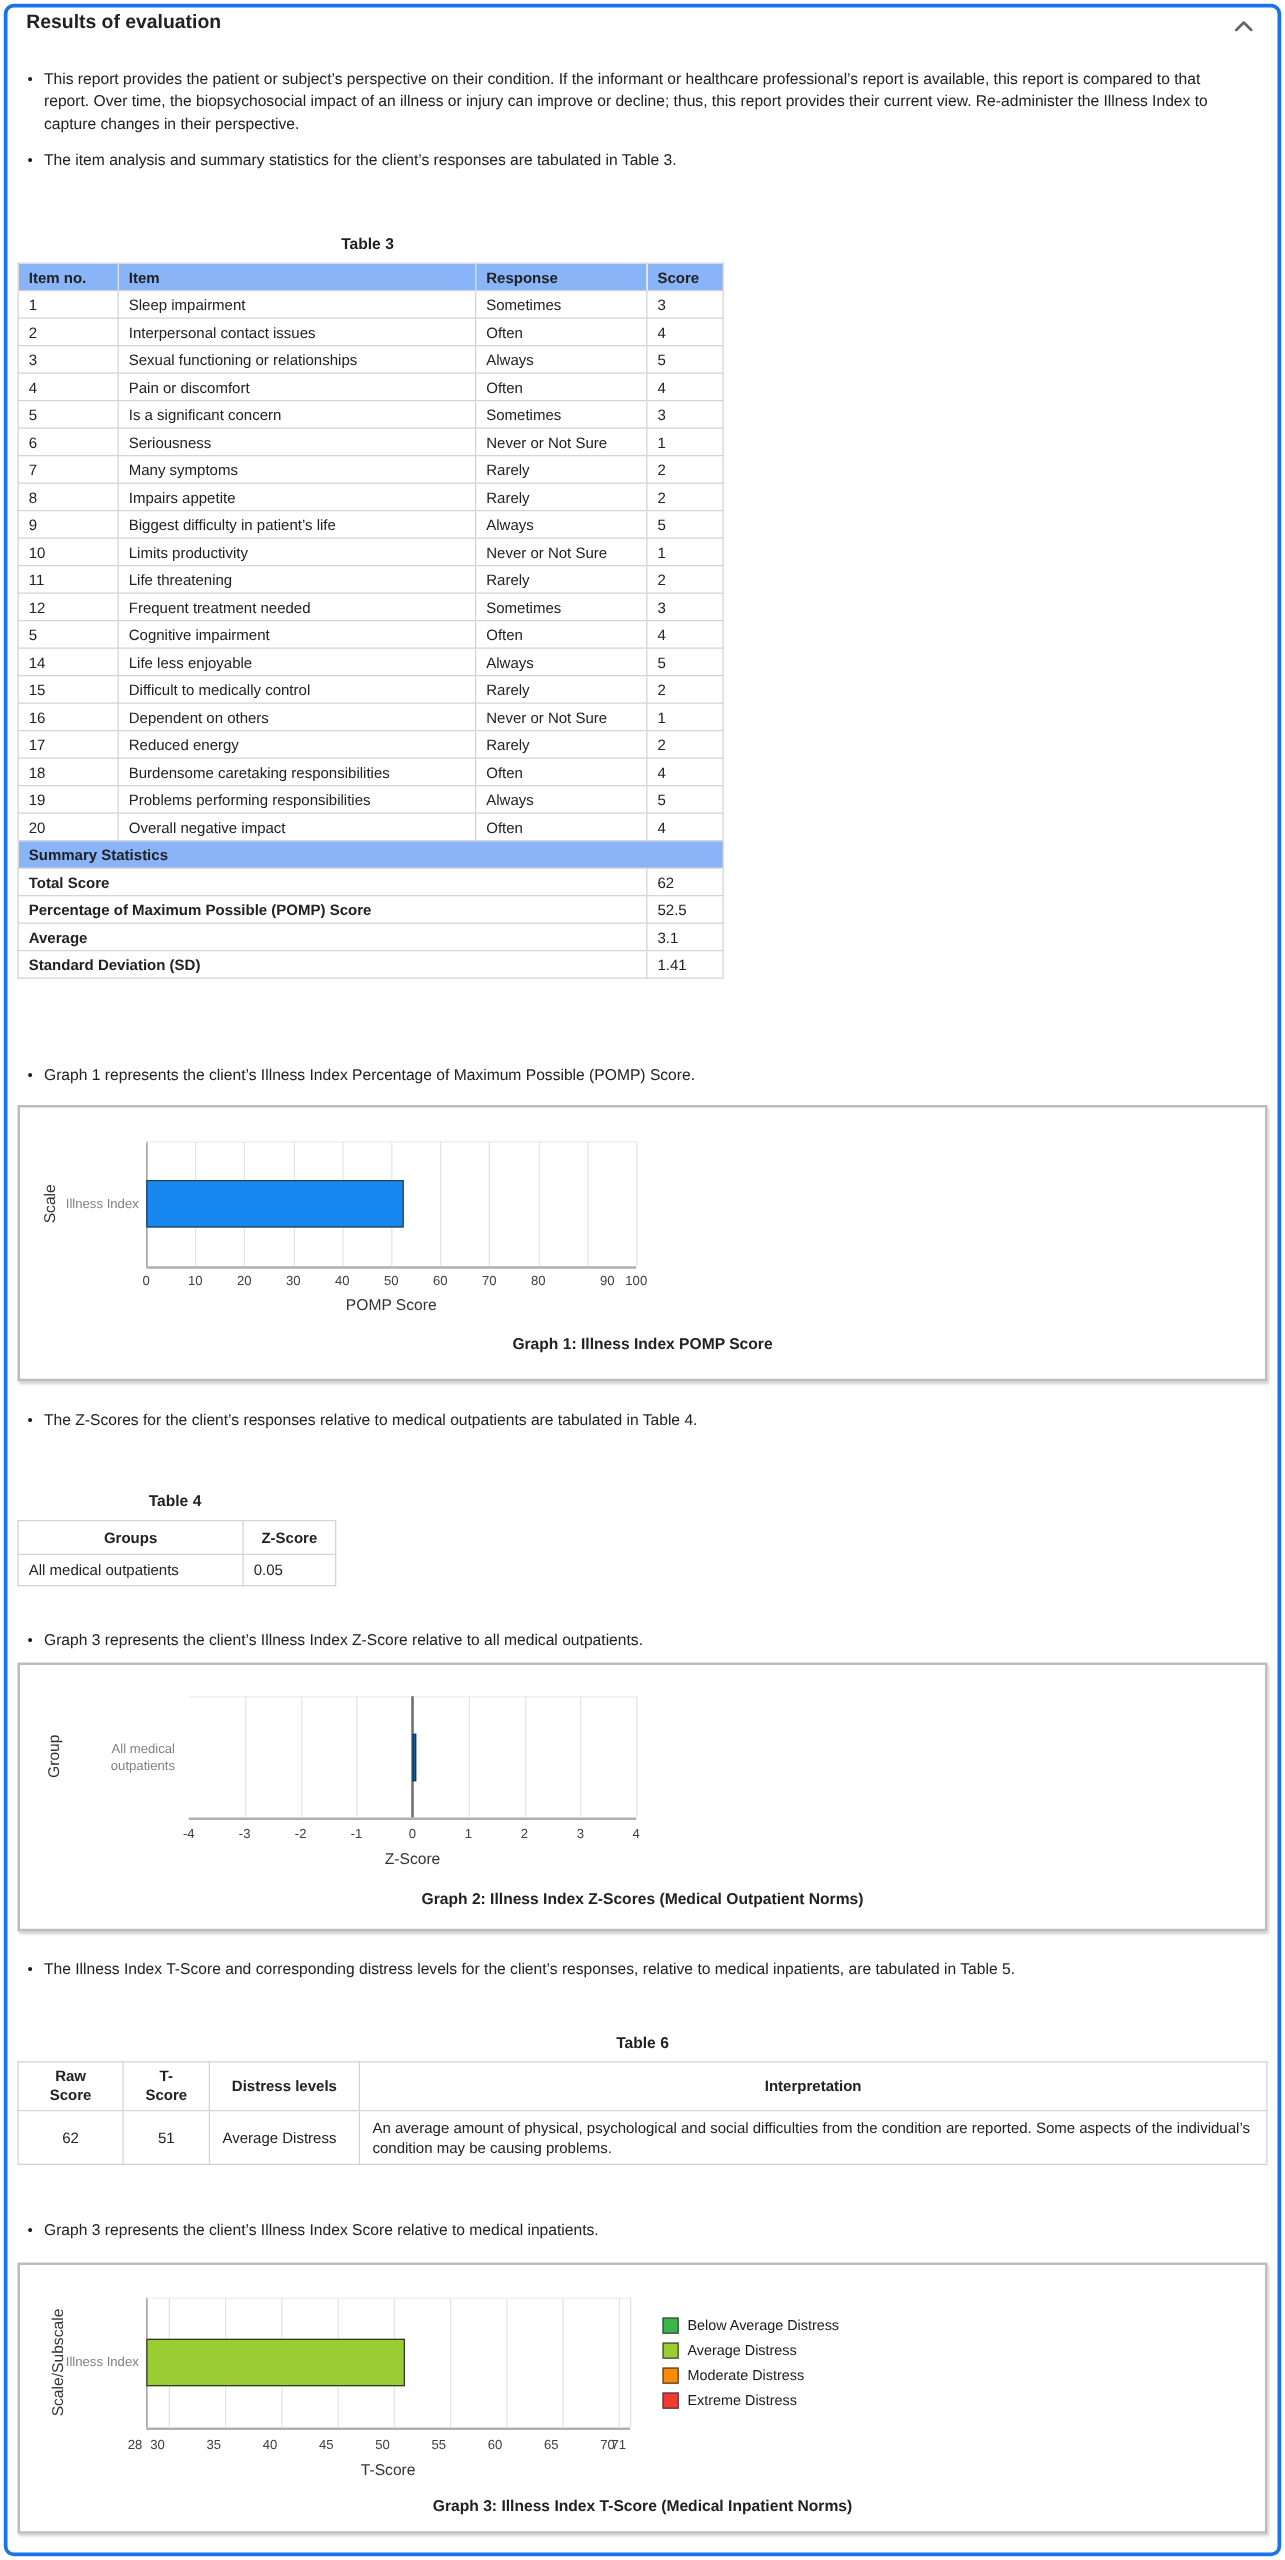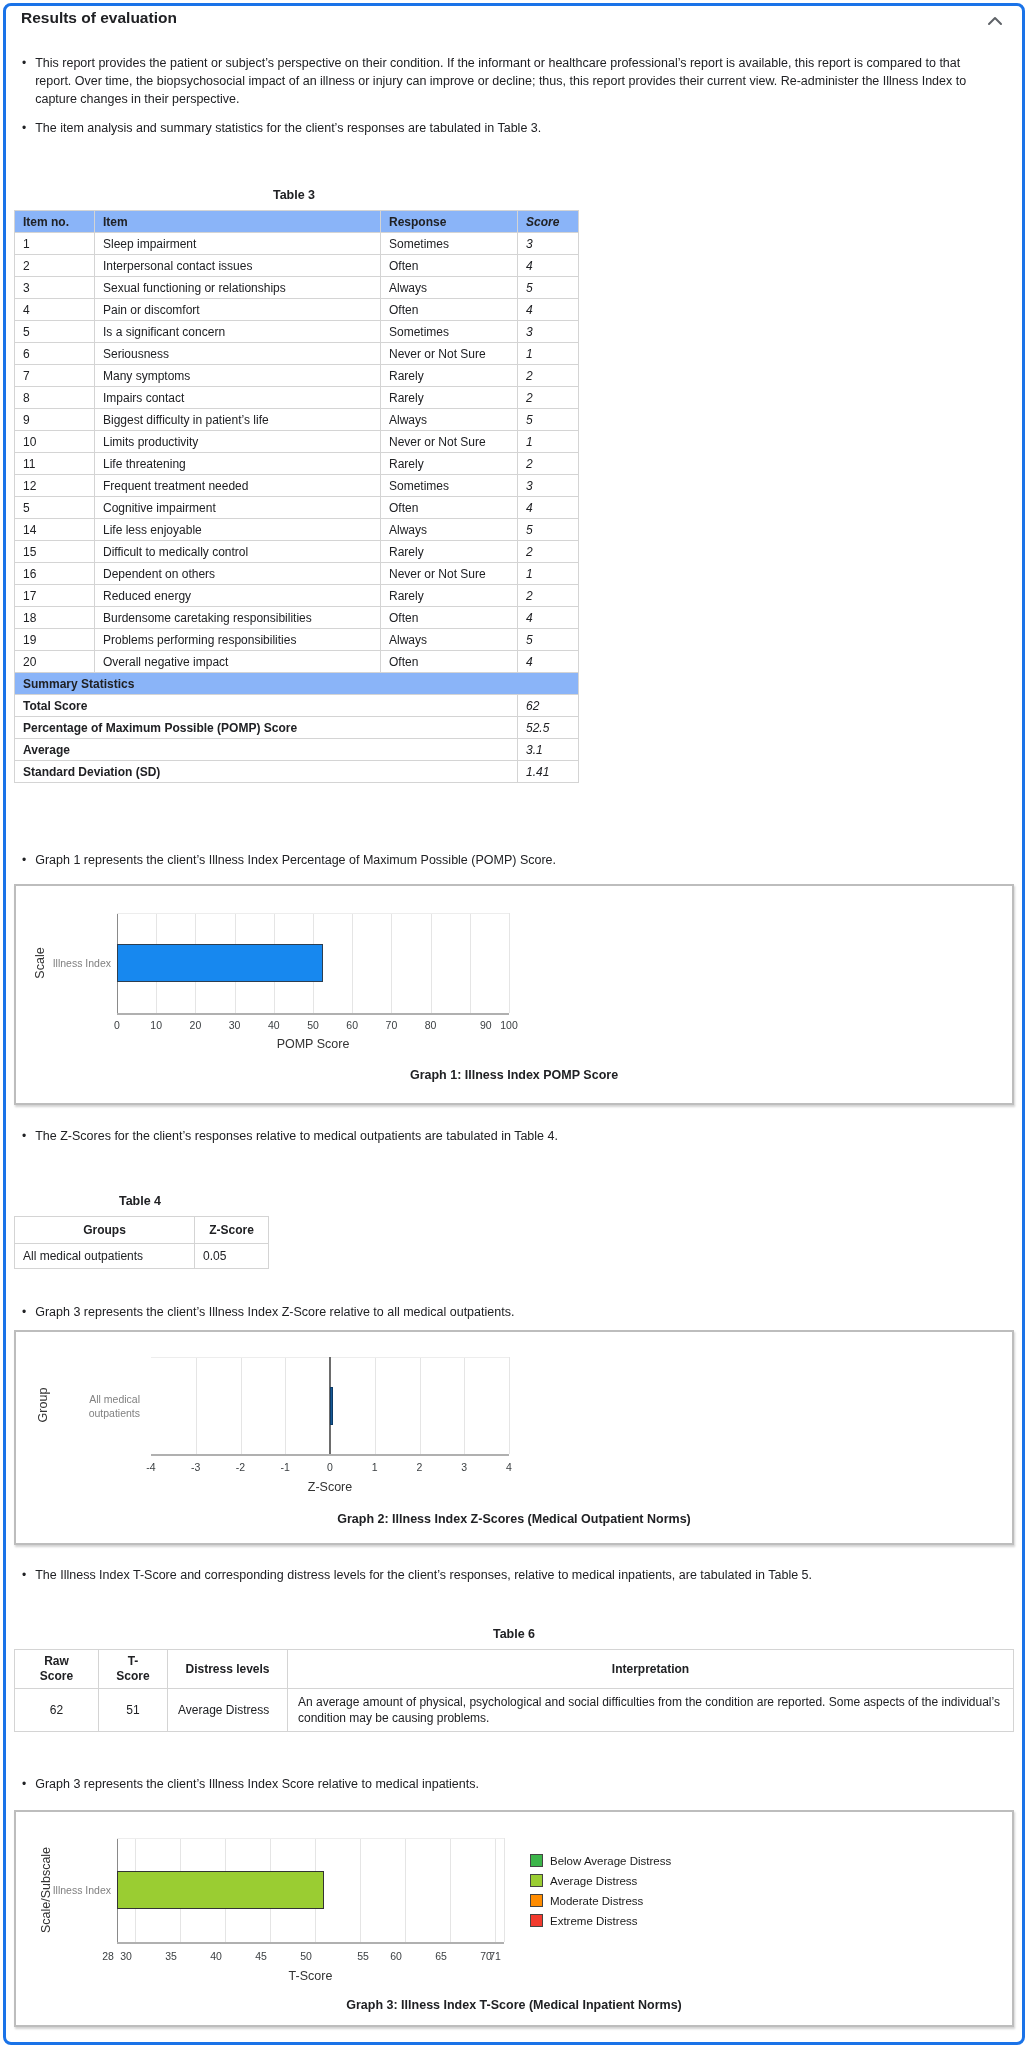--- a/index.html
+++ b/index.html
@@ -9,21 +9,21 @@
   .page-title{left:21px;top:9px;font-size:15.5px;font-weight:bold;}
   .chev{right:24px;top:14px;width:18px;height:14px;cursor:pointer;}
   .bullet{left:22px;display:flex;gap:9px;font-size:12.5px;line-height:18px;}
   .bullet .bmark{flex:0 0 auto;font-size:12px;line-height:18px;}
   .btext{max-width:952px;}
   .ttitle{font-size:12.5px;font-weight:bold;text-align:center;}
   table{border-collapse:collapse;table-layout:fixed;font-size:12px;}
   th,td{border:1px solid #d4d4d4;padding:3px 8px 2px;line-height:16px;text-align:left;vertical-align:middle;overflow:hidden;}
   th{font-weight:bold;}
   .t3 th{background:var(--thbg,#8ab4f8);}
-  .t3 .c0{width:63px;}.t3 .c1{width:269px;}.t3 .c2{width:120px;}.t3 .c3{width:44px;font-style:italic;}
+  .t3 .c0{width:63px;}.t3 .c1{width:269px;}.t3 .c2{width:120px;}.t3 .c3{width:44px;}
   .sumhead{background:var(--thbg,#8ab4f8);font-weight:bold;}
   .sumlabel{font-weight:bold;margin-top:48px;}
   .t4 th{text-align:center;padding:5px 8px;}
   .t4 .c0{width:163px;}.t4 .c1{width:57px;}
   .t4 td{padding:4px 8px;}
   .t5 th{text-align:center;padding:4px 14px;line-height:15px;}
   .t5 td{padding:5px 10px;line-height:16px;}
   .t5 .c0{width:55px;}.t5 .c1{width:40px;}.t5 .c2{width:91px;}
   .t5 td.c0,.t5 td.c1{text-align:center;}
   .gpanel{position:absolute;background:#fff;border:2px solid #bdbdbd;box-shadow:1px 2px 2px rgba(0,0,0,.18);box-sizing:border-box;}
@@ -113,21 +113,21 @@
         <td class="c3">1</td>
       </tr>
       <tr>
         <td class="c0">7</td>
         <td class="c1">Many symptoms</td>
         <td class="c2">Rarely</td>
         <td class="c3">2</td>
       </tr>
       <tr>
         <td class="c0">8</td>
-        <td class="c1">Impairs contact</td>
+        <td class="c1">Impairs appetite</td>
         <td class="c2">Rarely</td>
         <td class="c3">2</td>
       </tr>
       <tr>
         <td class="c0">9</td>
         <td class="c1">Biggest difficulty in patient’s life</td>
         <td class="c2">Always</td>
         <td class="c3">5</td>
       </tr>
       <tr>
@@ -363,21 +363,21 @@
       <i class="midl"></i>
       <div class="bar" style="left: 0%; width: 207px; background: rgb(154, 205, 50); border-color: rgb(51, 51, 51);"></div>
     </div>
   <div class="ticks" style="left:92px;top:138px;width:387px">
       <b class="tick" style="left: 0%;">28</b>
       <b class="tick" style="left: 4.65116%;">30</b>
       <b class="tick" style="left: 16.2791%;">35</b>
       <b class="tick" style="left: 27.907%;">40</b>
       <b class="tick" style="left: 39.5349%;">45</b>
       <b class="tick" style="left: 51.1628%;">50</b>
-      <b class="tick" style="left: 62.7907%; margin-left: 12px;">55</b>
+      <b class="tick" style="left: 62.7907%;">55</b>
       <b class="tick" style="left: 74.4186%;">60</b>
       <b class="tick" style="left: 86.0465%;">65</b>
       <b class="tick" style="left: 97.6744%;">70</b>
       <b class="tick" style="left: 100%;">71</b>
     </div>
   <div class="xlab" style="left:101px;top:157px;width:387px">T-Score</div>
   <div class="legend" style="left:514px;top:42px">
       <div class="litem">
         <span class="swatch" style="background: rgb(60, 181, 74);"></span>
         <span>Below Average Distress</span>

